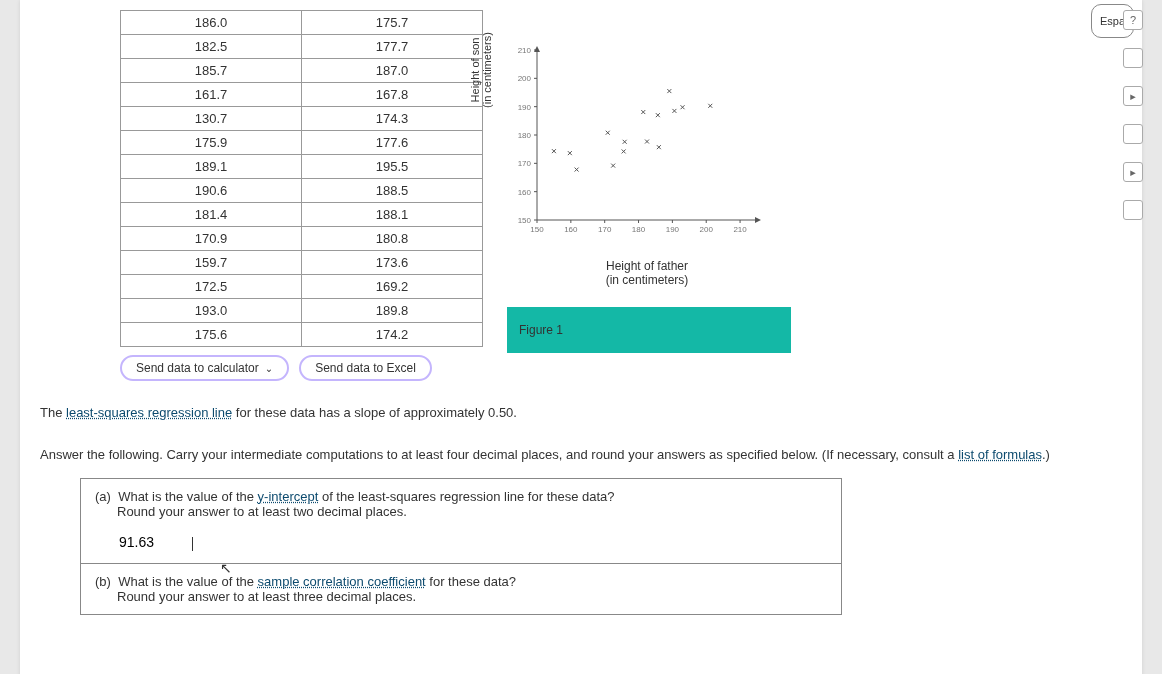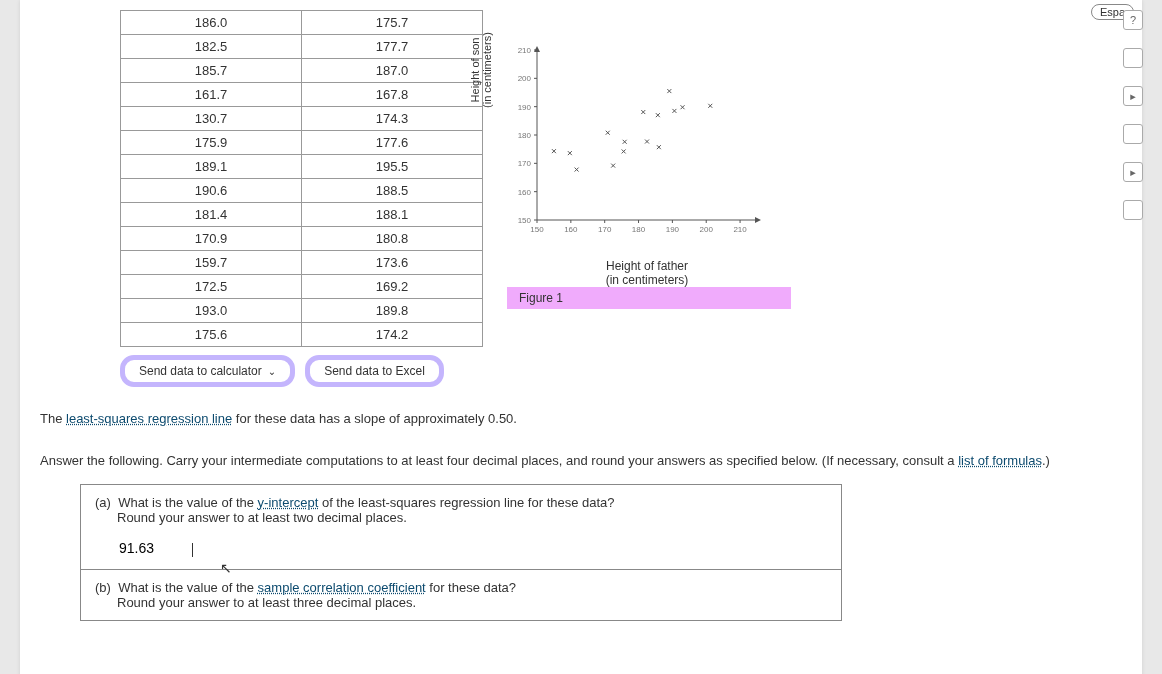--- a/index.html
+++ b/index.html
@@ -1,40 +1,40 @@
 <!DOCTYPE html>
 <html><head>
 <meta charset="utf-8">
 <style>
 body{margin:0;font-family:Arial,Helvetica,sans-serif;font-size:13px;color:#333;background:#e8e8e8}
 .page{background:#fff;margin:0 20px;padding:10px 20px 20px 20px;min-height:674px;position:relative;box-shadow:0 0 4px rgba(0,0,0,.1)}
 .top-row{display:flex;gap:24px;align-items:flex-start}
 table.data{border-collapse:collapse;margin-left:80px}
 table.data td{border:1px solid #999;padding:4px 0;width:180px;text-align:center;font-size:13px}
 .btns{display:flex;gap:10px;margin:8px 0 0 80px}
-.pillbtn{border:5px solid #c4b5fd;border-radius:14px;padding:4px 14px;font-size:12px;background:#fff;display:inline-flex;align-items:center;gap:6px;cursor:pointer}
+.pillbtn{border:2px solid #c4b5fd;border-radius:14px;padding:4px 14px;font-size:12px;background:#fff;display:inline-flex;align-items:center;gap:6px;cursor:pointer}
 .chev{font-size:10px}
 .fig-wrap{margin-top:30px}
 .chart{width:280px;position:relative}
 .ylabel{position:absolute;left:-38px;top:90px;transform:rotate(-90deg);transform-origin:left top;font-size:11px;white-space:nowrap;text-align:center;width:120px}
 .xlabel{text-align:center;font-size:12px;margin-top:16px}
-.figcap{background:#f0abfc;padding:4px 12px;font-size:12px;margin-top:0;width:260px}
+.figcap{background:#14b8a6;padding:16px 12px;font-size:12px;margin-top:20px;width:260px}
 svg .axis{stroke:#555;stroke-width:1;fill:none}
 svg .tick{font-size:8px;fill:#777}
 svg .pt{fill:none;stroke:#555;stroke-width:1}
 .body-text{margin:22px 0 10px 0;line-height:1.5}
 .link{color:#0c4a6e;text-decoration:underline dotted;cursor:pointer}
 .qbox{border:1px solid #888;margin:14px 20px 0 40px;max-width:760px}
 .qbox .row{border-bottom:1px solid #888;padding:10px 14px}
 .qbox .row:last-child{border-bottom:none}
 .ans-input{border:none;border-bottom:0;font-size:14px;width:70px;outline:none;font-family:inherit;background:transparent}
 .cursor-bar{display:inline-block;width:1px;height:14px;background:#333;vertical-align:middle;margin-left:1px}
 .right-rail{position:absolute;right:-2px;top:0;height:100%;width:22px;display:flex;flex-direction:column;align-items:center;gap:18px;padding-top:10px}
 .rail-btn{width:18px;height:18px;border:1px solid #aaa;border-radius:3px;font-size:11px;display:flex;align-items:center;justify-content:center;color:#666;background:#fff}
-.pill-top{position:absolute;top:4px;right:8px;border:1px solid #888;border-radius:10px;padding:1px 8px;font-size:11px;background:#fff}
+.pill-top{position:absolute;top:4px;right:8px;border:1px solid #888;border-radius:10px;padding:10px 8px;font-size:11px;background:#fff}
 .pointer{position:absolute;left:200px;top:560px;font-size:14px;pointer-events:none}
 </style>
 </head>
 <body>
 
 <div class="page">
   <div class="pill-top">Espa</div>
 
   <div class="top-row">
     <div>

